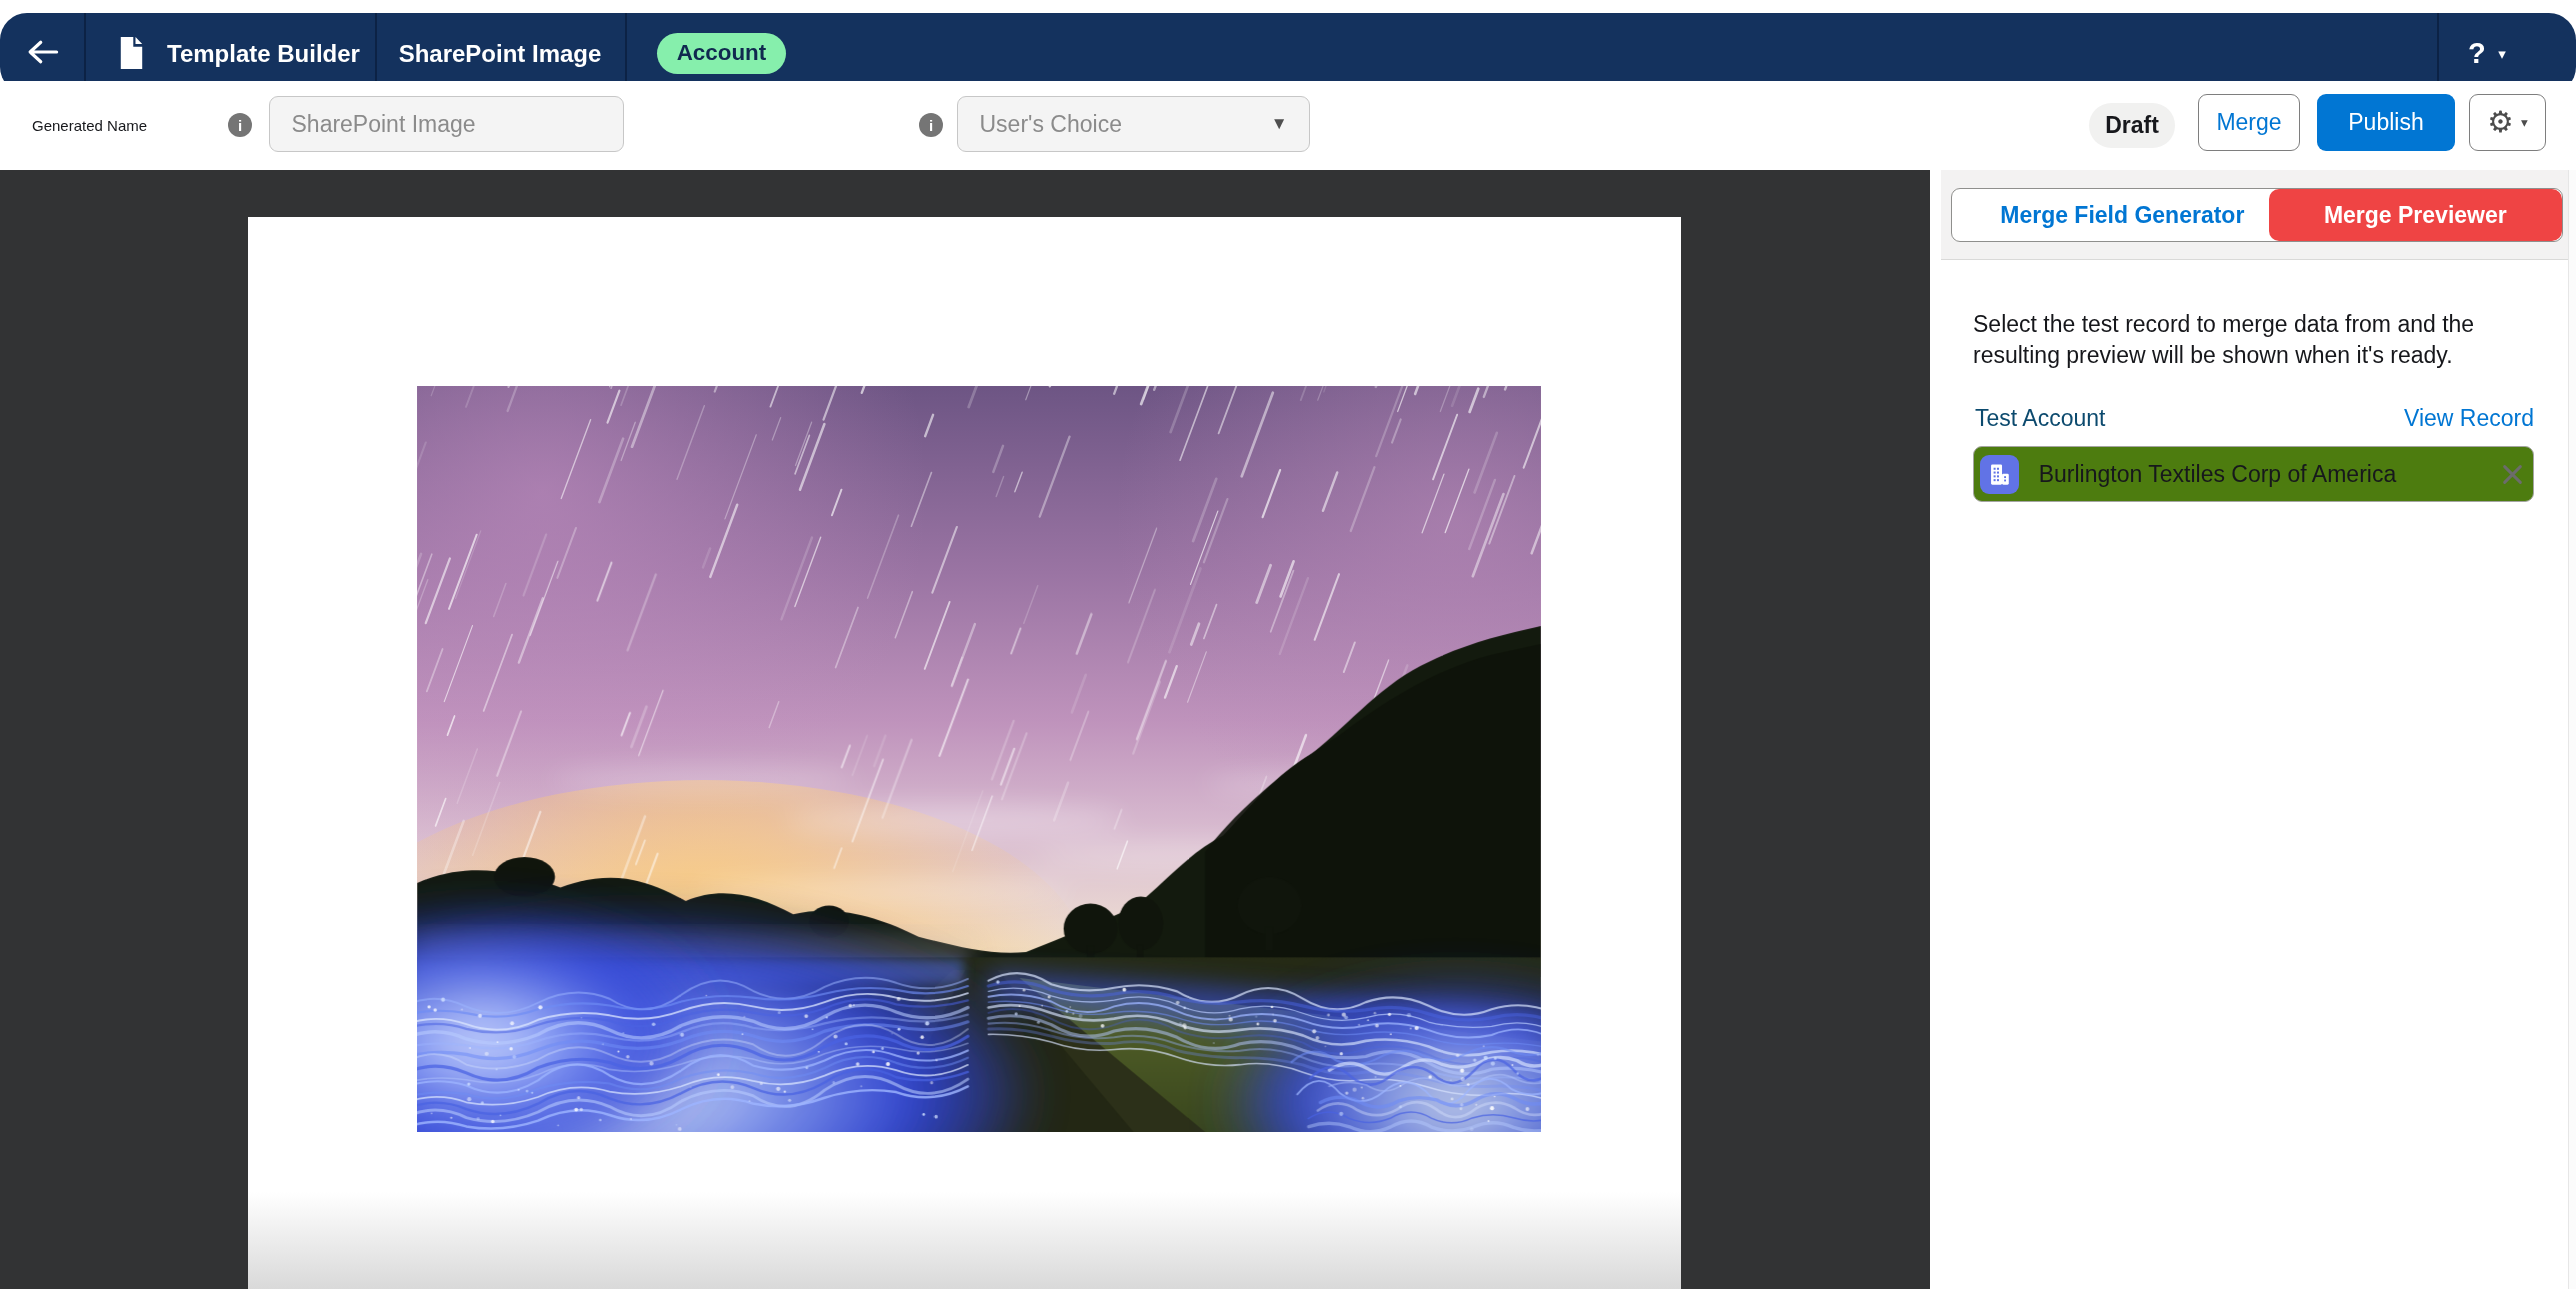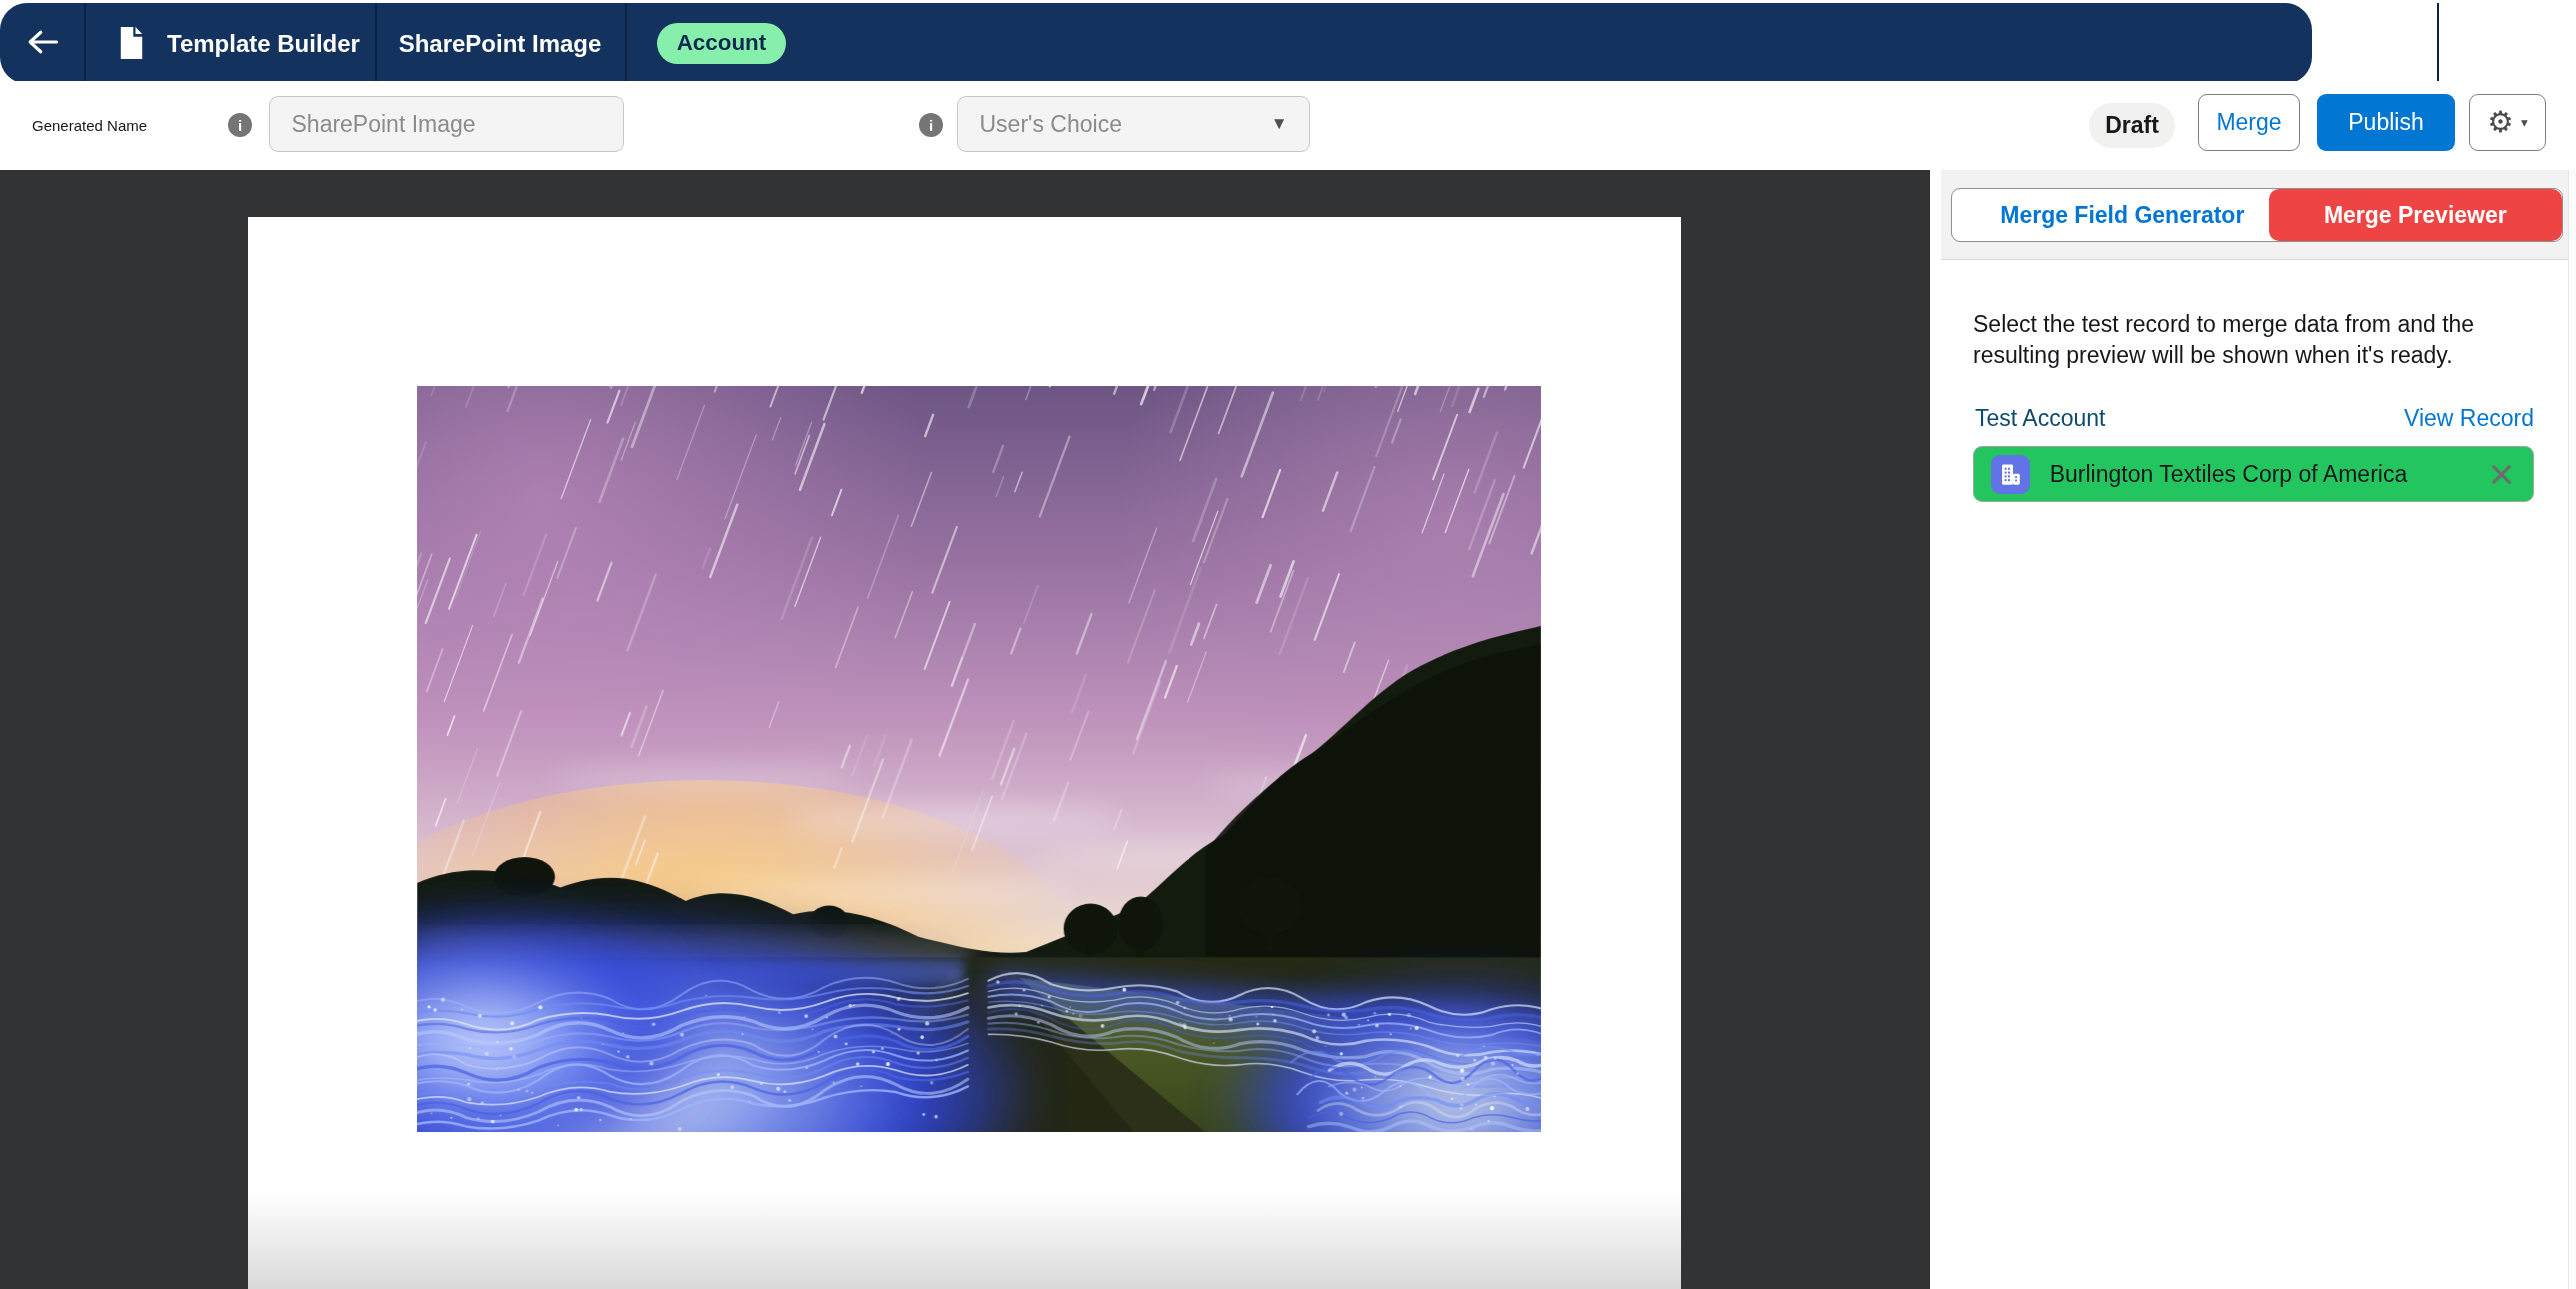--- a/index.html
+++ b/index.html
@@ -1,20 +1,20 @@
 <!DOCTYPE html>
 <html style="font-size:14.3px"><head>
 <meta charset="utf-8">
 <style>
   html,body{margin:0;padding:0;background:#ffffff;}
   *{box-sizing:border-box;font-family:"Liberation Sans",sans-serif;}
   .app{position:relative;width:2576px;height:1289px;overflow:hidden;background:#fff;}
 
   
-  .topbar{position:absolute;left:0;top:3px;width:2312px;height:81px;background:#14325e;border-radius:27px;}
+  .topbar{position:absolute;left:0;top:13px;width:2576px;height:81px;background:#14325e;border-radius:27px;}
   .tb-divider{position:absolute;top:0;width:1.8px;height:81px;background:#0c2245;}
   .back-btn{position:absolute;left:0;top:0;width:84px;height:81px;display:flex;align-items:center;justify-content:center;cursor:pointer;}
   .doc-icon{position:absolute;left:119px;top:23px;}
   .tb-title{position:absolute;left:167px;top:0;height:81px;display:flex;align-items:center;color:#fff;font-size:24px;font-weight:600;}
   .tb-name{position:absolute;left:375px;top:0;width:250px;height:81px;display:flex;align-items:center;justify-content:center;color:#fff;font-size:24px;font-weight:600;}
   .tb-badge{position:absolute;left:657px;top:19.7px;height:41px;min-width:118px;padding:0 19.7px;border-radius:20.6px;background:#86efac;color:#10294f;font-size:22.4px;font-weight:700;display:flex;align-items:center;justify-content:center;}
   .help-btn{position:absolute;left:2468px;top:0;height:81px;display:flex;align-items:center;gap:12.5px;cursor:pointer;color:#fff;}
   .help-q{font-size:29px;font-weight:700;}
   .tb-caret{font-size:15px;color:#fff;}
 
@@ -43,21 +43,21 @@
   .splitter{position:absolute;left:1930px;top:170px;width:10.7px;height:1119px;background:#ffffff;}
   .panel{position:absolute;left:1941px;top:170px;width:627px;height:1119px;background:#ffffff;}
   .panel-header{position:absolute;left:0;top:0;width:627px;height:90px;background:#f3f2f2;border-bottom:1.8px solid #d9d9d8;}
   .tabset{position:absolute;left:9.8px;top:18px;width:612px;height:54px;border:1.8px solid #8f8f8d;border-radius:9px;display:flex;overflow:hidden;background:#fff;padding-left:24px;}
   .tab{flex:1;display:flex;align-items:center;justify-content:center;font-size:23px;font-weight:600;cursor:pointer;}
   .tab.inactive{background:#ffffff;color:#0176d3;}
   .tab.active{background:#ef4444;color:#ffffff;border-radius:10px;}
   .panel-desc{position:absolute;left:32px;top:139px;width:577px;font-size:23px;line-height:31px;color:#16171b;}
   .test-label{position:absolute;left:34px;top:235px;font-size:23px;color:#0c4a6e;}
   .view-record{position:absolute;right:34px;top:235px;font-size:23px;color:#0176d3;cursor:pointer;}
-  .record-pill{position:absolute;left:32px;right:34px;top:276px;height:56px;background:#22c55e;border:1.8px solid #a5a5a3;border-radius:9px;display:flex;align-items:center;padding:0 17px;}
+  .record-pill{position:absolute;left:32px;right:34px;top:276px;height:56px;background:#4d7c0f;border:1.8px solid #a5a5a3;border-radius:9px;display:flex;align-items:center;padding:0 6px;}
   .acct-icon{width:39px;height:39px;border-radius:9px;background:#6173e6;margin-right:19.7px;flex:0 0 auto;display:flex;align-items:center;justify-content:center;}
   .pill-name{flex:1;font-size:23px;color:#17181c;white-space:nowrap;overflow:hidden;}
   .pill-close{flex:0 0 auto;width:30px;height:30px;display:flex;align-items:center;justify-content:center;cursor:pointer;}
   .scrollstrip{position:absolute;left:2568px;top:170px;width:8px;height:1119px;background:#fbfbfb;border-left:1.8px solid #e6e6e6;}
 </style>
 </head>
 <body>
 
 <div class="app">
 

